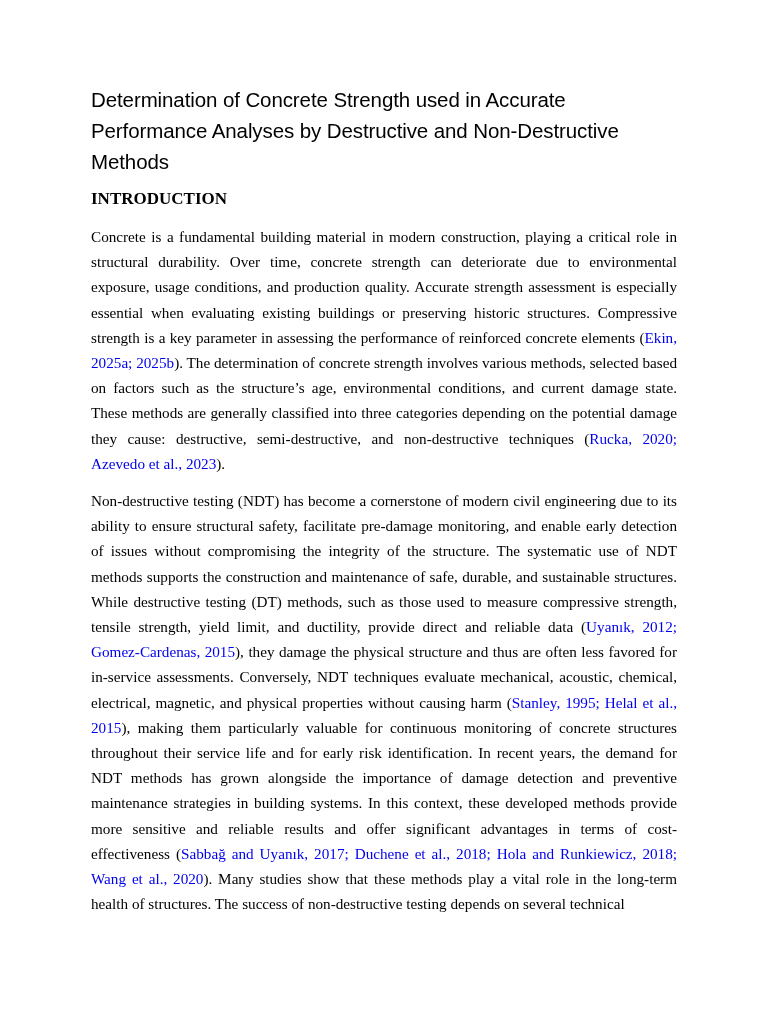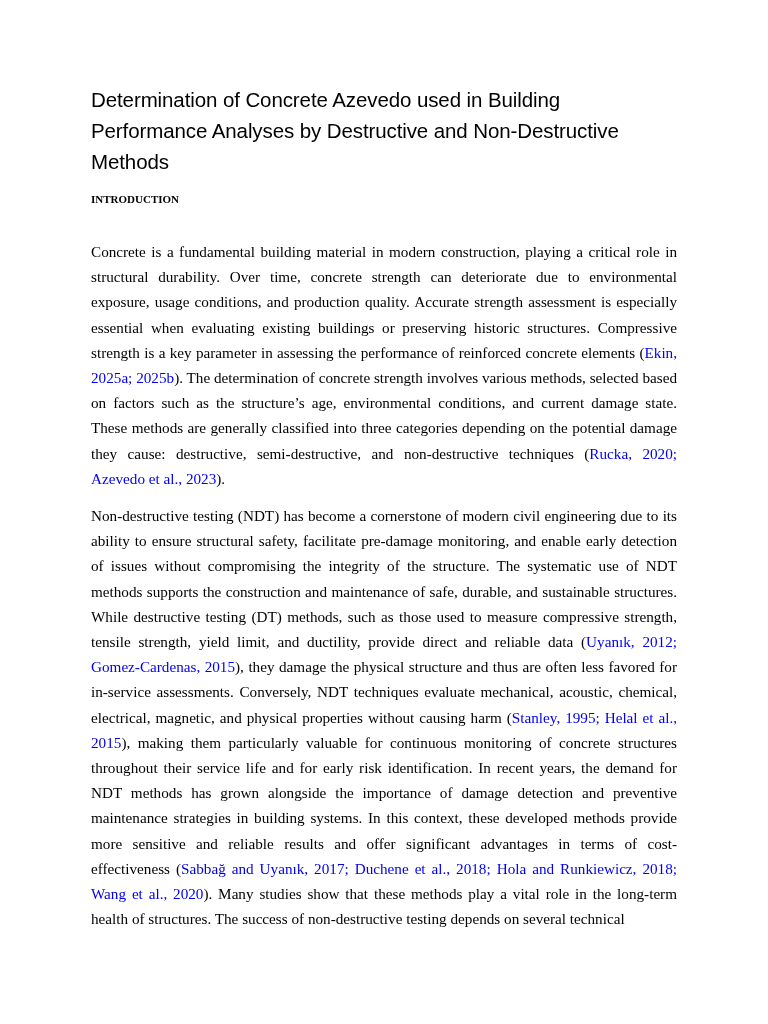--- a/index.html
+++ b/index.html
@@ -5,35 +5,35 @@
   html, body { margin: 0; padding: 0; background: #ffffff; }
   body { width: 768px; height: 1024px; overflow: hidden; position: relative; }
   .page { position: absolute; left: 91px; top: 84px; width: 586px; color: #000; }
   .title {
     font-family: "Liberation Sans", sans-serif;
     font-size: 20.5px; line-height: 31px; margin: 0; font-weight: normal;
     letter-spacing: -0.1px;
   }
   .section-heading {
     font-family: "Liberation Serif", serif;
-    font-weight: bold; font-size: 11px; margin: 12px 0 0 0; line-height: 20px;
+    font-weight: bold; font-size: 17px; margin: 12px 0 0 0; line-height: 20px;
   }
   .para {
     font-family: "Liberation Serif", serif;
     font-size: 15.2px; line-height: 25.2px; text-align: justify; margin: 0;
   }
-  .p1 { margin-top: 30px; }
+  .p1 { margin-top: 15px; }
   .p2 { margin-top: 12px; }
   .cite { color: #0000ee; }
 </style>
 </head>
 <body>
 
 <div class="page">
-  <h1 class="title">Determination of Concrete Azevedo used in Building Performance Analyses by Destructive and Non-Destructive Methods</h1>
+  <h1 class="title">Determination of Concrete Strength used in Accurate Performance Analyses by Destructive and Non-Destructive Methods</h1>
   <div class="section-heading">INTRODUCTION</div>
 
   <p class="para p1">
     <span>Concrete is a fundamental building material in modern construction, playing a critical role in structural durability. Over time, concrete strength can deteriorate due to environmental exposure, usage conditions, and production quality. Accurate strength assessment is especially essential when evaluating existing buildings or preserving historic structures. Compressive strength is a key parameter in assessing the performance of reinforced concrete elements (</span><a class="cite">Ekin, 2025a; 2025b</a><span>). The determination of concrete strength involves various methods, selected based on factors such as the structure’s age, environmental conditions, and current damage state. These methods are generally classified into three categories depending on the potential damage they cause: destructive, semi-destructive, and non-destructive techniques (</span><a class="cite">Rucka, 2020; Azevedo et al., 2023</a><span>).</span>
   </p>
 
   <p class="para p2">
     <span>Non-destructive testing (NDT) has become a cornerstone of modern civil engineering due to its ability to ensure structural safety, facilitate pre-damage monitoring, and enable early detection of issues without compromising the integrity of the structure. The systematic use of NDT methods supports the construction and maintenance of safe, durable, and sustainable structures. While destructive testing (DT) methods, such as those used to measure compressive strength, tensile strength, yield limit, and ductility, provide direct and reliable data (</span><a class="cite">Uyanık, 2012; Gomez-Cardenas, 2015</a><span>), they damage the physical structure and thus are often less favored for in-service assessments. Conversely, NDT techniques evaluate mechanical, acoustic, chemical, electrical, magnetic, and physical properties without causing harm (</span><a class="cite">Stanley, 1995; Helal et al., 2015</a><span>), making them particularly valuable for continuous monitoring of concrete structures throughout their service life and for early risk identification. In recent years, the demand for NDT methods has grown alongside the importance of damage detection and preventive maintenance strategies in building systems. In this context, these developed methods provide more sensitive and reliable results and offer significant advantages in terms of cost-effectiveness (</span><a class="cite">Sabbağ and Uyanık, 2017; Duchene et al., 2018; Hola and Runkiewicz, 2018; Wang et al., 2020</a><span>). Many studies show that these methods play a vital role in the long-term health of structures. The success of non-destructive testing depends on several technical</span>
   </p>
 </div>

